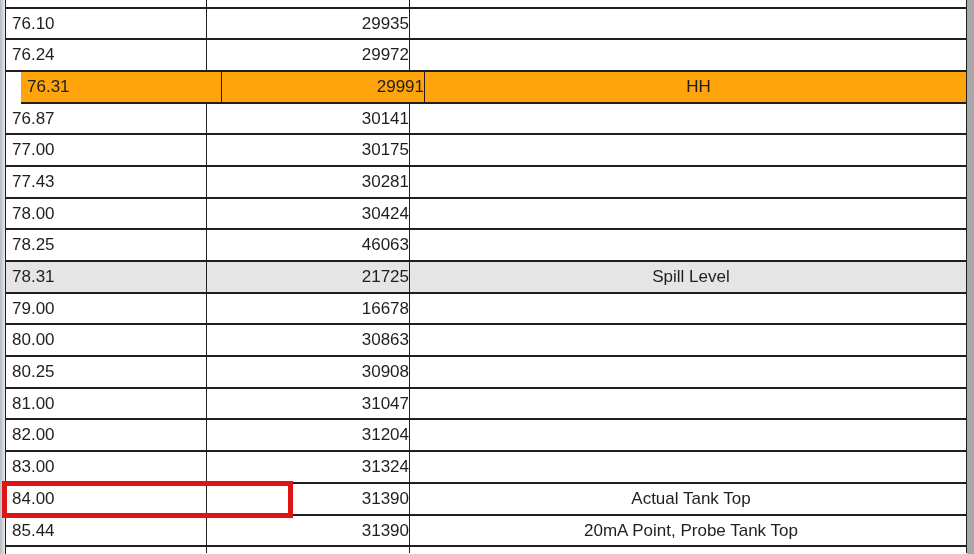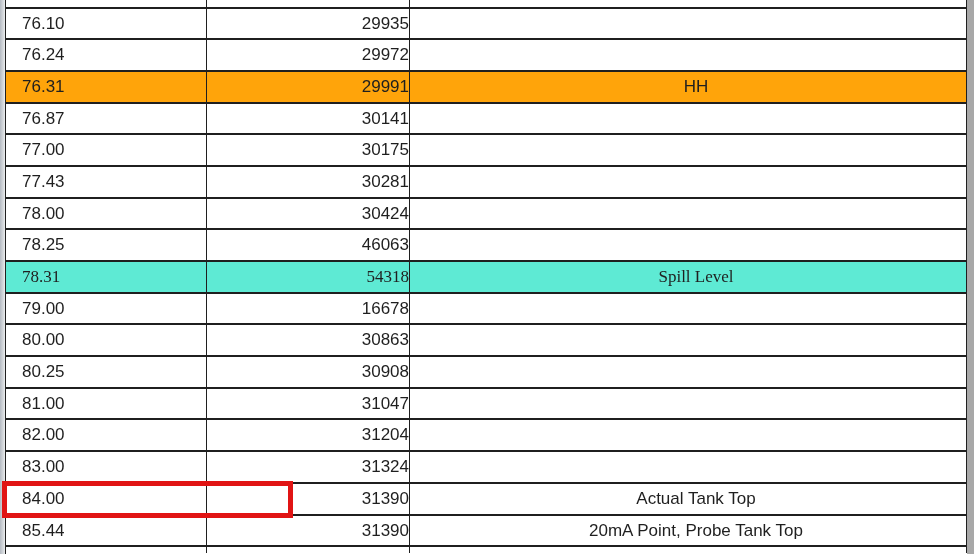--- a/index.html
+++ b/index.html
@@ -32,21 +32,21 @@
     height: 29.7px;
     border-bottom: 2px solid #1f1f1f;
     align-items: stretch;
   }
   .row.partial-top { height: 6.5px; }
   .row.partial-bottom { height: 6px; border-bottom: none; }
 
   .cell {
     box-sizing: border-box;
     border-right: 1.5px solid #1f1f1f;
-    padding-left: 16px;
+    padding-left: 6px;
     font-size: 17px;
     color: #1f1f1f;
     line-height: 29.5px;
     white-space: nowrap;
     overflow: hidden;
   }
   .c1 { width: 201px; }
   .c2 { width: 203px; text-align: right; }
   .c3 { flex: 1; text-align: center; }
 
@@ -77,21 +77,21 @@
     <div class="row">
     <div class="cell c1">76.10</div>
     <div class="cell c2">29935</div>
     <div class="cell c3"></div>
   </div>
       <div class="row">
     <div class="cell c1">76.24</div>
     <div class="cell c2">29972</div>
     <div class="cell c3"></div>
   </div>
-      <div class="row" style="background: rgb(255, 164, 10);">
+      <div class="row" style="background: rgb(255, 164, 10); margin-left: 15px;">
     <div class="cell c1">76.31</div>
     <div class="cell c2">29991</div>
     <div class="cell c3">HH</div>
   </div>
       <div class="row">
     <div class="cell c1">76.87</div>
     <div class="cell c2">30141</div>
     <div class="cell c3"></div>
   </div>
       <div class="row">
@@ -107,23 +107,23 @@
       <div class="row">
     <div class="cell c1">78.00</div>
     <div class="cell c2">30424</div>
     <div class="cell c3"></div>
   </div>
       <div class="row">
     <div class="cell c1">78.25</div>
     <div class="cell c2">46063</div>
     <div class="cell c3"></div>
   </div>
-      <div class="row" style="background: #5eead4; font-family: Liberation Serif, serif;">
+      <div class="row" style="background: #e5e5e5;">
     <div class="cell c1">78.31</div>
-    <div class="cell c2">54318</div>
+    <div class="cell c2">21725</div>
     <div class="cell c3">Spill Level</div>
   </div>
       <div class="row">
     <div class="cell c1">79.00</div>
     <div class="cell c2">16678</div>
     <div class="cell c3"></div>
   </div>
       <div class="row">
     <div class="cell c1">80.00</div>
     <div class="cell c2">30863</div>

